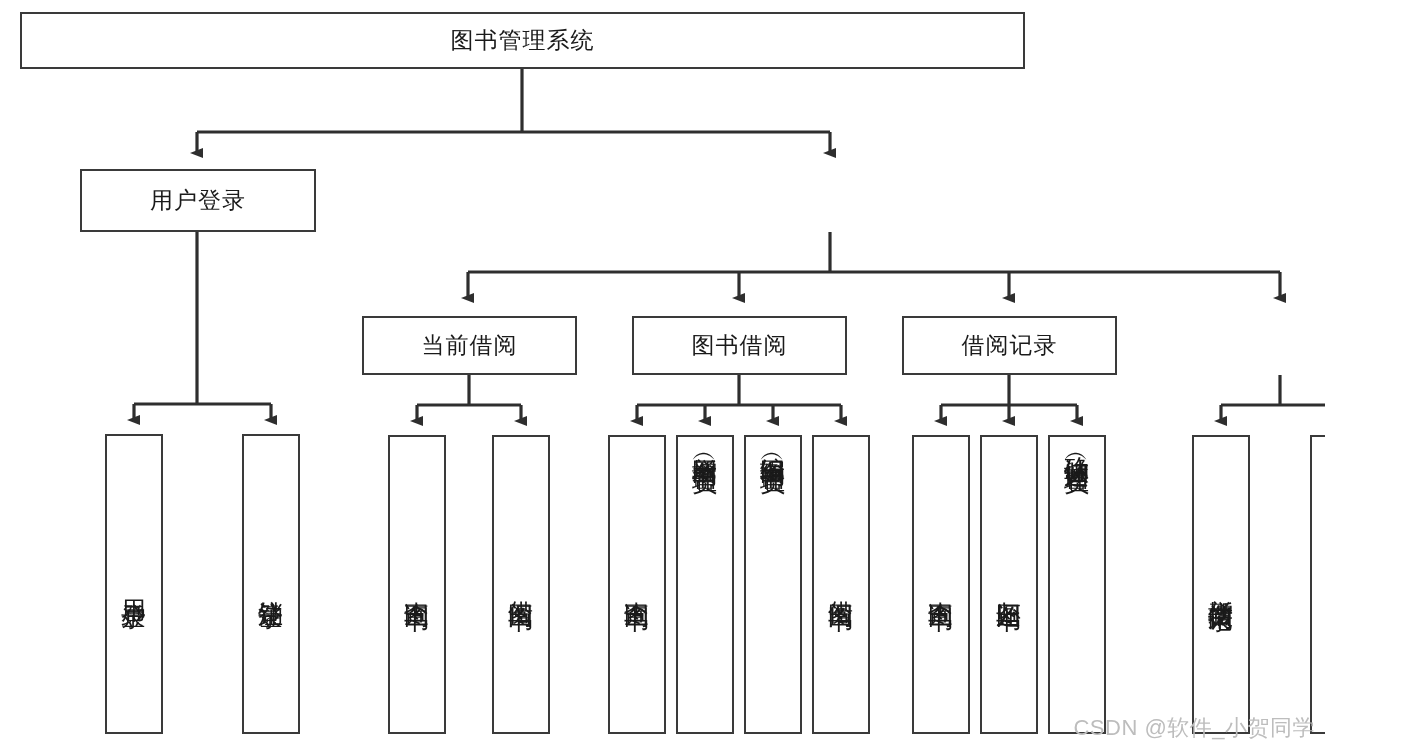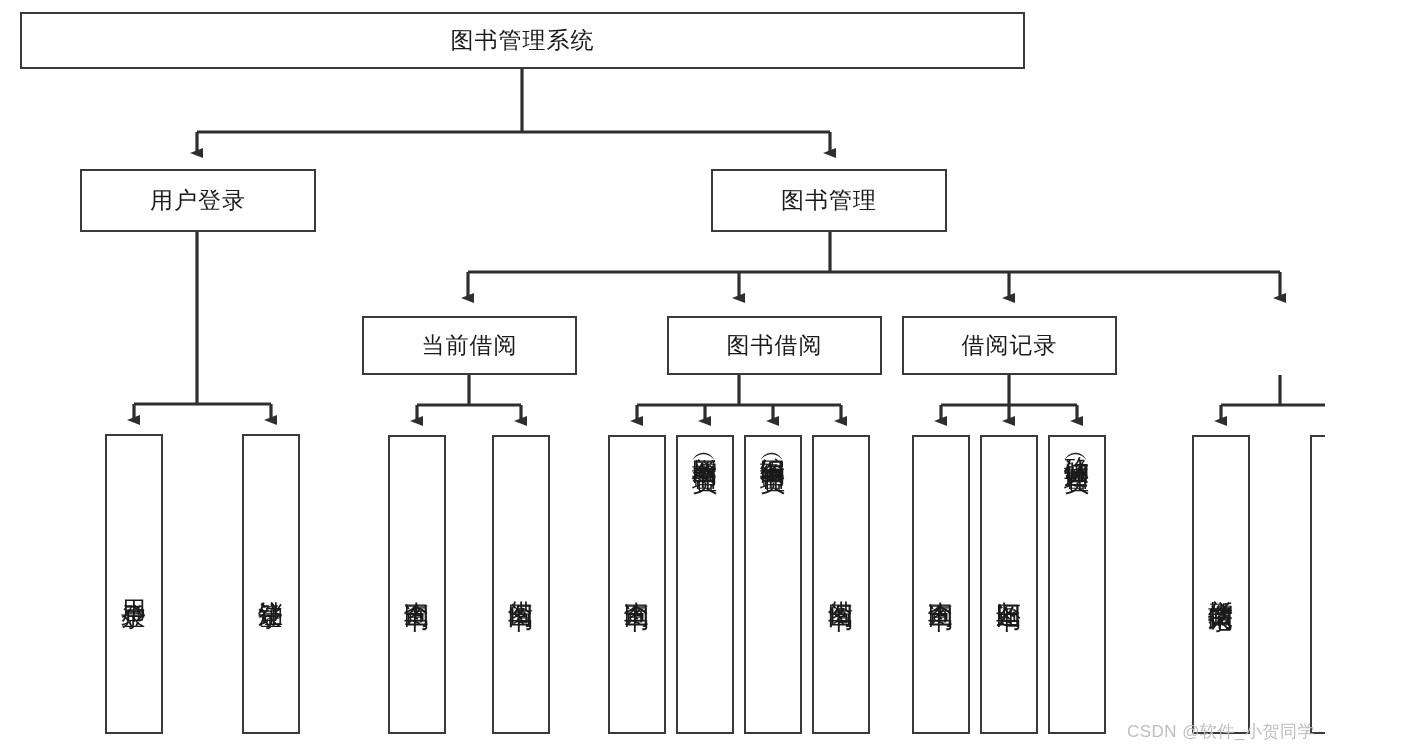--- a/index.html
+++ b/index.html
@@ -58,21 +58,21 @@
   .node-v.align-center {
     align-items: center;
   }
   .node-v.align-top {
     align-items: flex-start;
   }
   .watermark {
     position: absolute;
     right: 10px;
     bottom: 4px;
-    font-size: 17px;
+    font-size: 22px;
     color: #bdbdbd;
     letter-spacing: 0.5px;
     z-index: 5;
     white-space: nowrap;
   }
 </style>
 </head>
 <body>
 
 <div id="canvas">
@@ -128,29 +128,26 @@
   </svg>
 
   <div class="node node-h" style="left:20px; top:12px; width:1005px; height:57px;">
     <span class="label">图书管理系统</span>
   </div>
 
   <div class="node node-h" style="left:80px; top:169px; width:236px; height:63px;">
     <span class="label">用户登录</span>
   </div>
 
-  <div class="node node-h" style="left:711px; top:169px; width:236px; height:63px;">
-    <span class="label">图书管理</span>
-  </div>
 
   <div class="node node-h" style="left:362px; top:316px; width:215px; height:59px;">
     <span class="label">当前借阅</span>
   </div>
 
-  <div class="node node-h" style="left:632px; top:316px; width:215px; height:59px;margin-left:35px;">
+  <div class="node node-h" style="left:632px; top:316px; width:215px; height:59px;">
     <span class="label">图书借阅</span>
   </div>
 
   <div class="node node-h" style="left:902px; top:316px; width:215px; height:59px;">
     <span class="label">借阅记录</span>
   </div>
 
 
   <div class="node node-v align-center" style="left:105px; top:434px; width:58px; height:300px;">
     <span class="label">用户登录</span>

